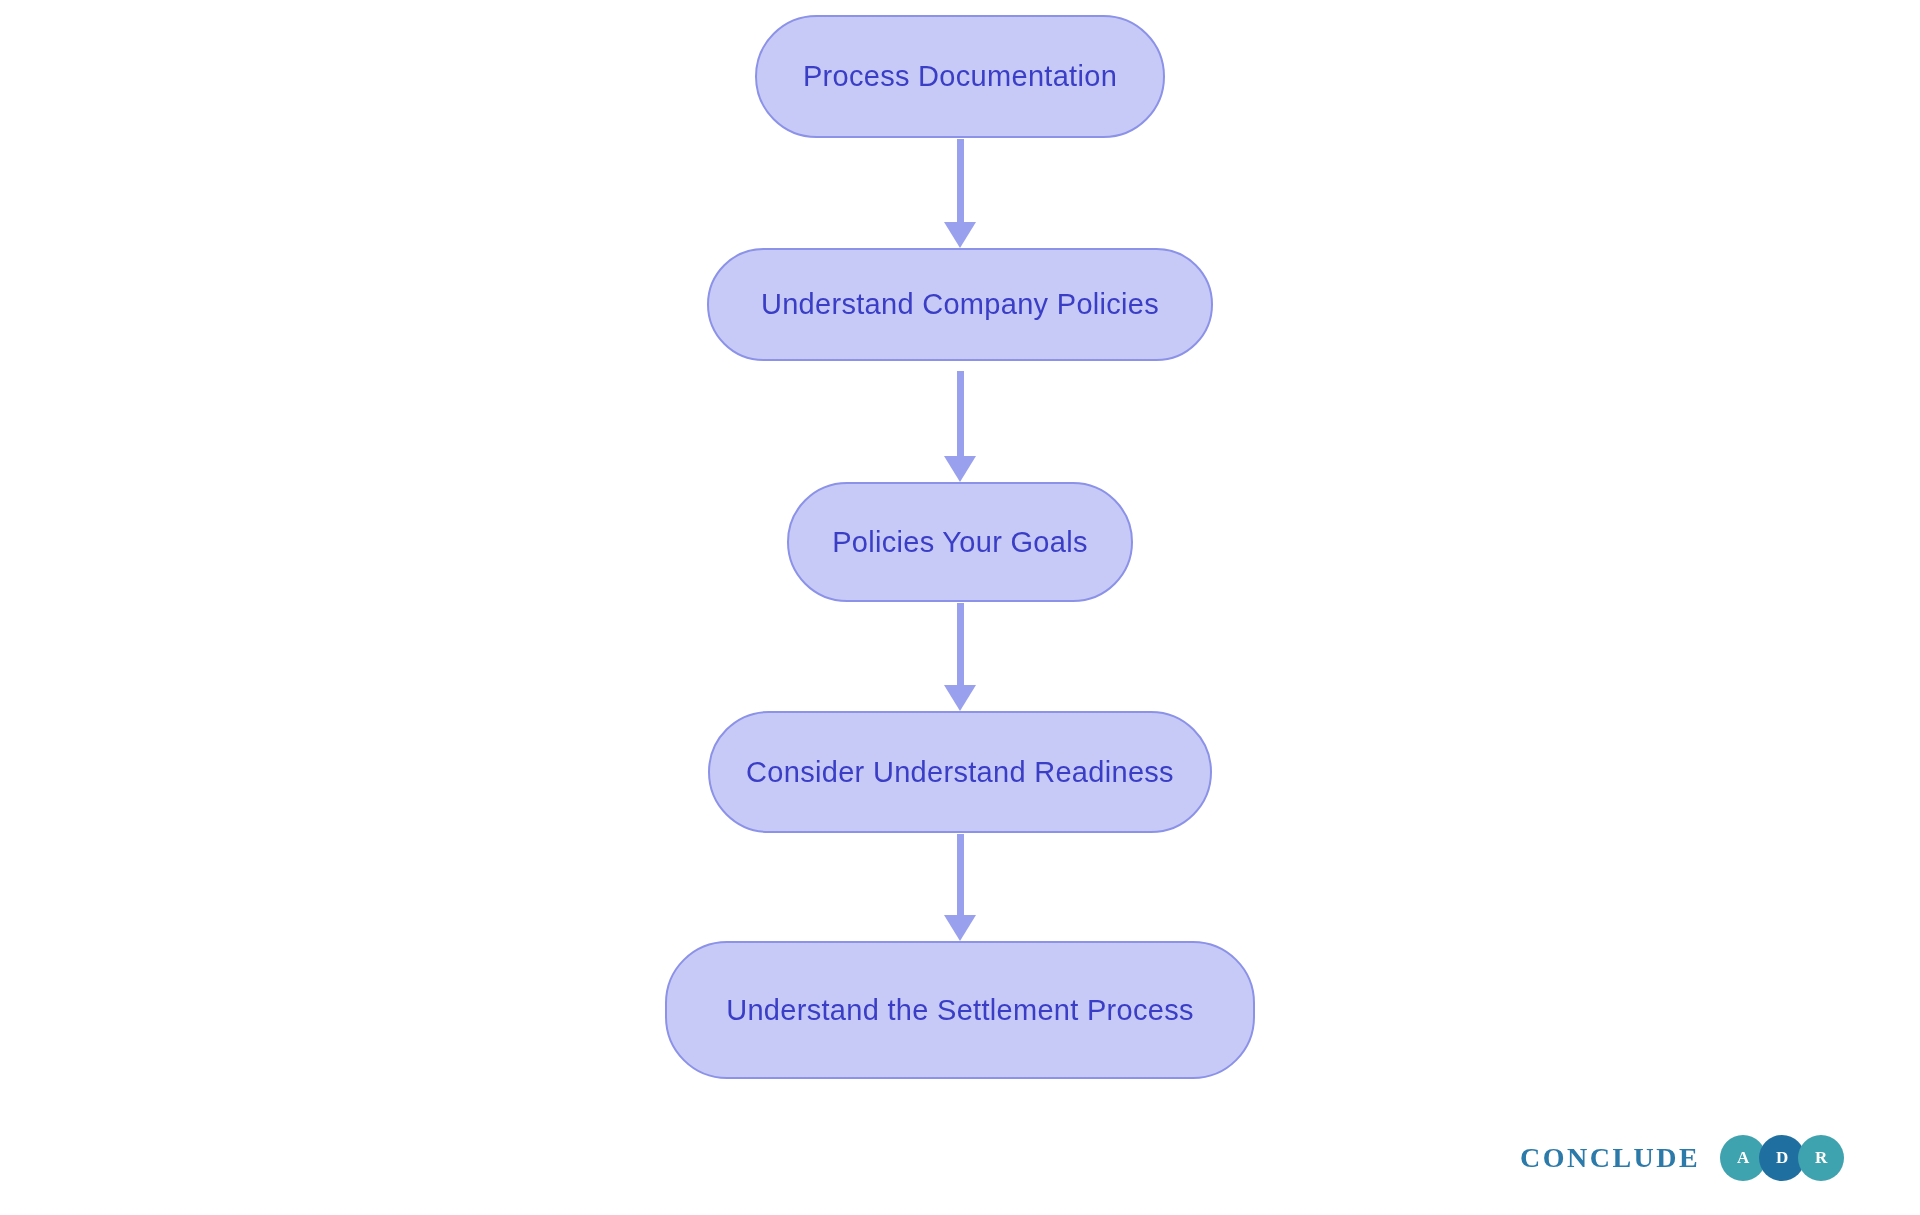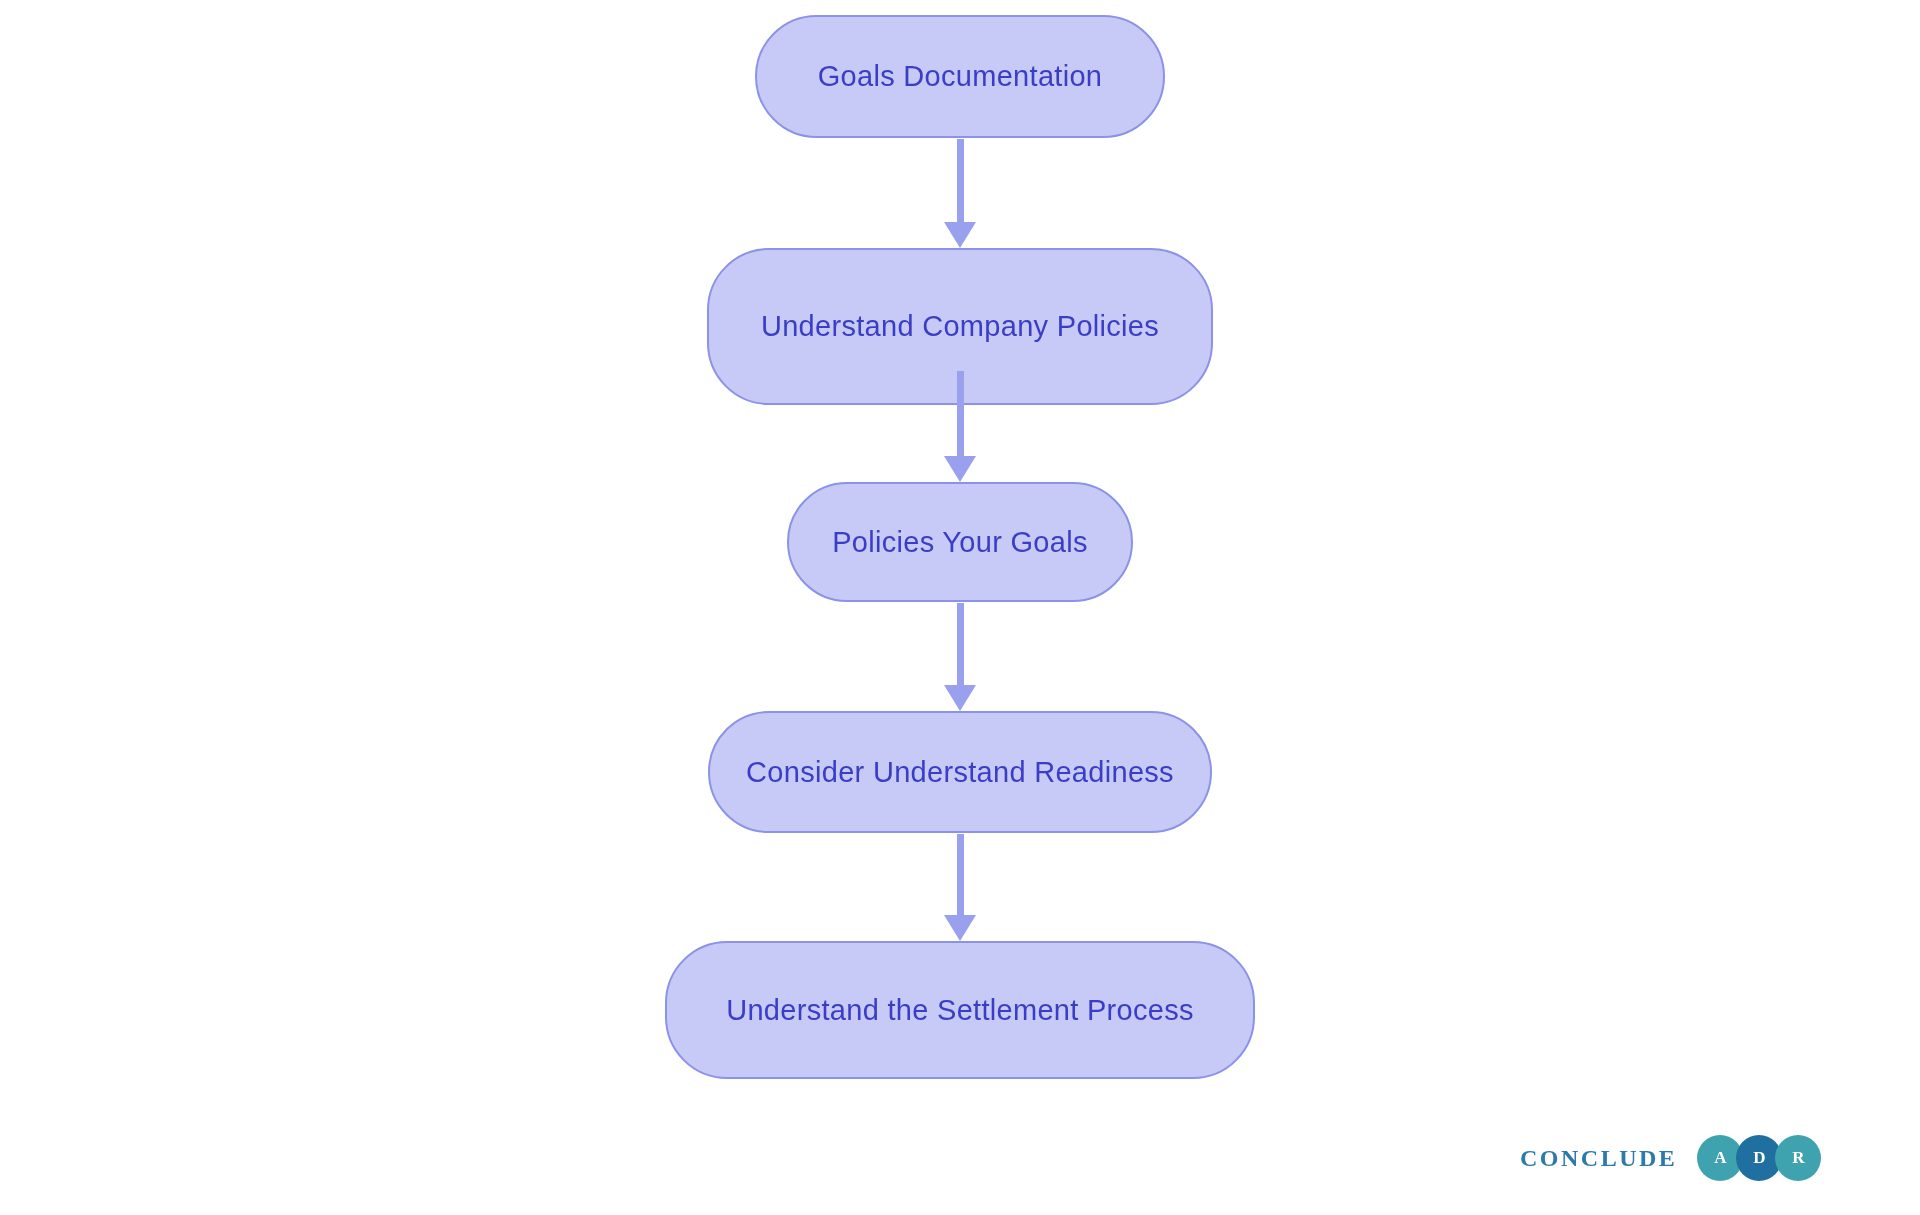--- a/index.html
+++ b/index.html
@@ -27,21 +27,21 @@
     border:2px solid var(--node-border);
     border-radius:62px;
     display:flex;
     align-items:center;
     justify-content:center;
     color:var(--node-text);
     font-size:29px;
     letter-spacing:0.3px;
   }
   .node-0{top:15px;width:410px;height:123px;}
-  .node-1{top:248px;width:506px;height:157px;}
+  .node-1{top:248px;width:506px;height:113px;}
   .node-2{top:482px;width:346px;height:120px;}
   .node-3{top:711px;width:504px;height:122px;}
   .node-4{top:941px;width:590px;height:138px;}
   .arrow{
     position:absolute;
     left:960px;
     transform:translateX(-50%);
     display:flex;
     flex-direction:column;
     align-items:center;
@@ -65,21 +65,21 @@
     position:absolute;
     left:1520px;
     top:1133px;
     height:50px;
     display:flex;
     align-items:center;
   }
   .wordmark{
     font-family:"Liberation Serif","DejaVu Serif",serif;
     font-weight:bold;
-    font-size:24px;
+    font-size:28px;
     letter-spacing:2.5px;
     color:var(--wordmark);
     margin-right:20px;
   }
   .badge{
     width:46px;height:46px;
     border-radius:50%;
     display:flex;
     align-items:center;
     justify-content:center;
@@ -93,21 +93,21 @@
   .badge-0{z-index:1;}
   .badge-1{z-index:2;}
   .badge-2{z-index:3;}
 </style>
 </head>
 <body>
 
 <div class="canvas">
 
   <div class="node node-0">
-    <span>Goals Documentation</span>
+    <span>Process Documentation</span>
   </div>
 
   <div class="arrow arrow-0">
     <div class="shaft"></div>
     <div class="head"></div>
   </div>
 
   <div class="node node-1">
     <span>Understand Company Policies</span>
   </div>

